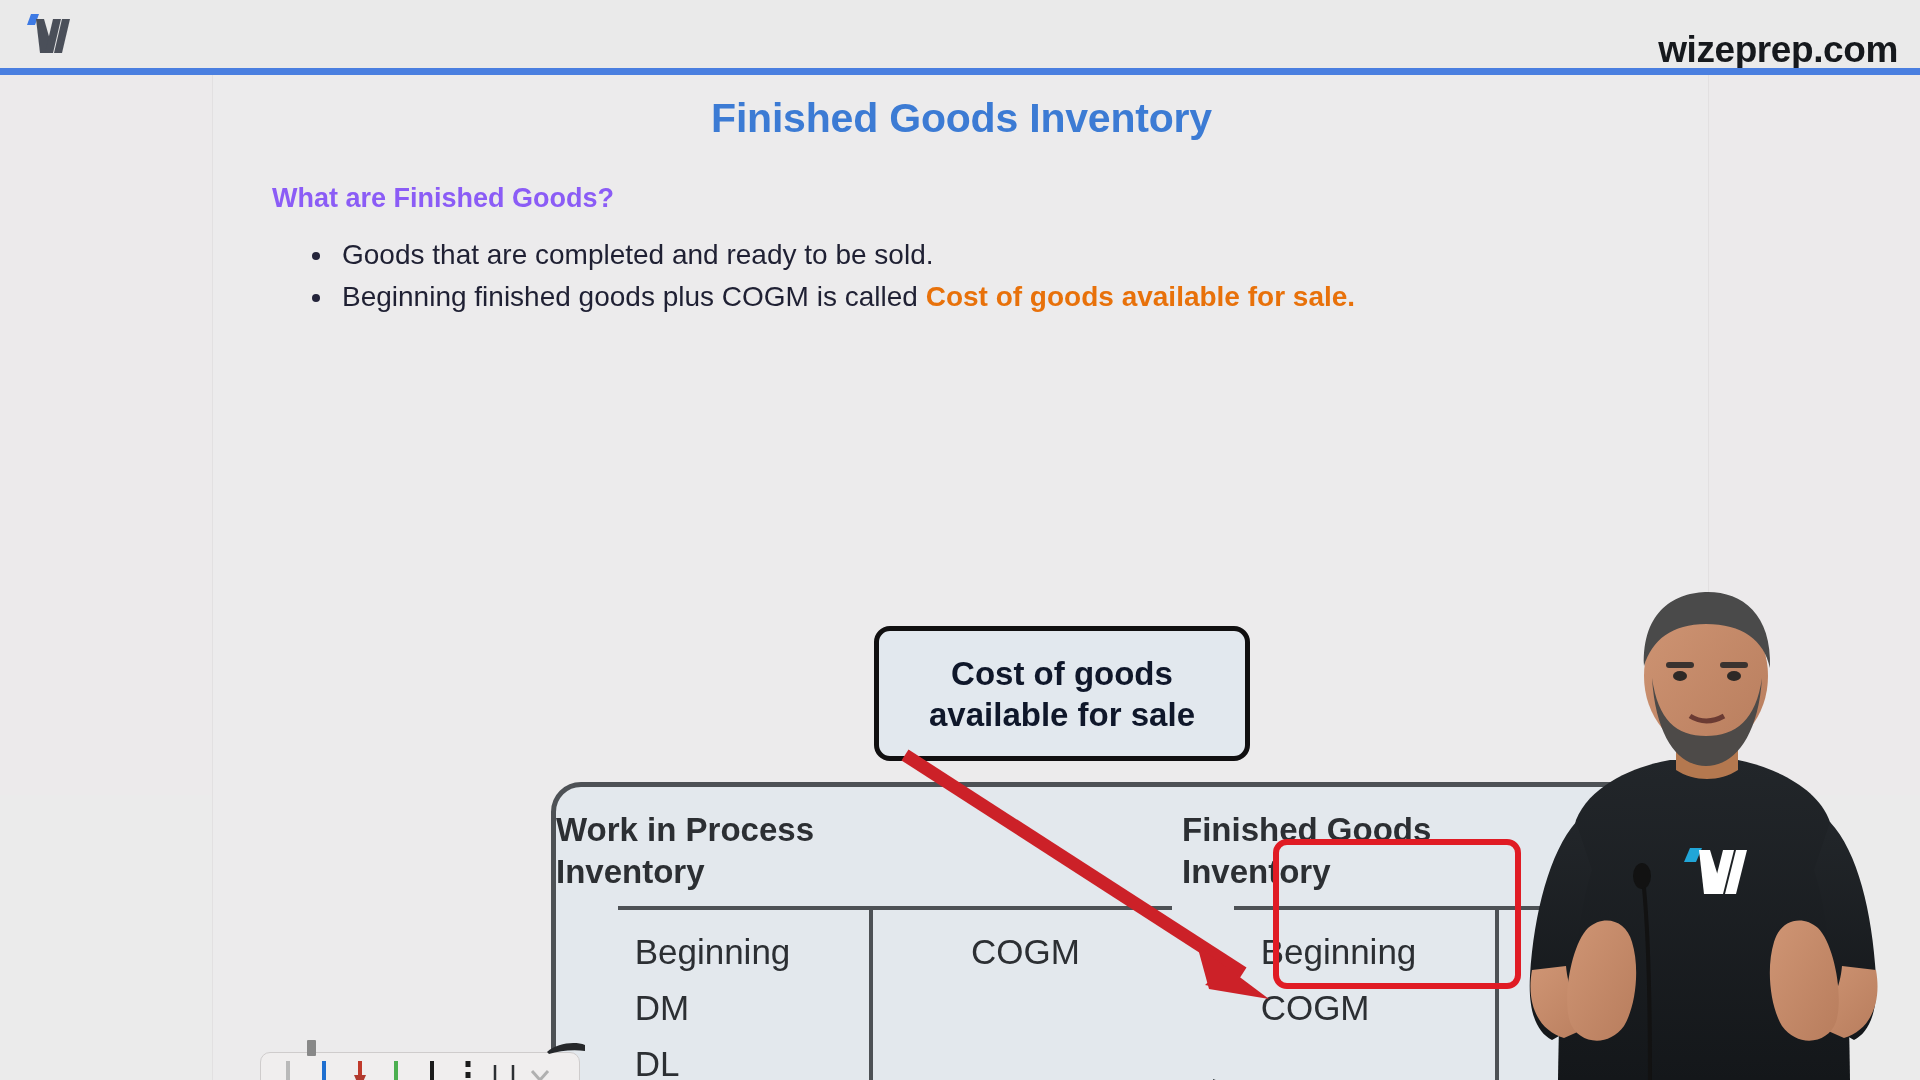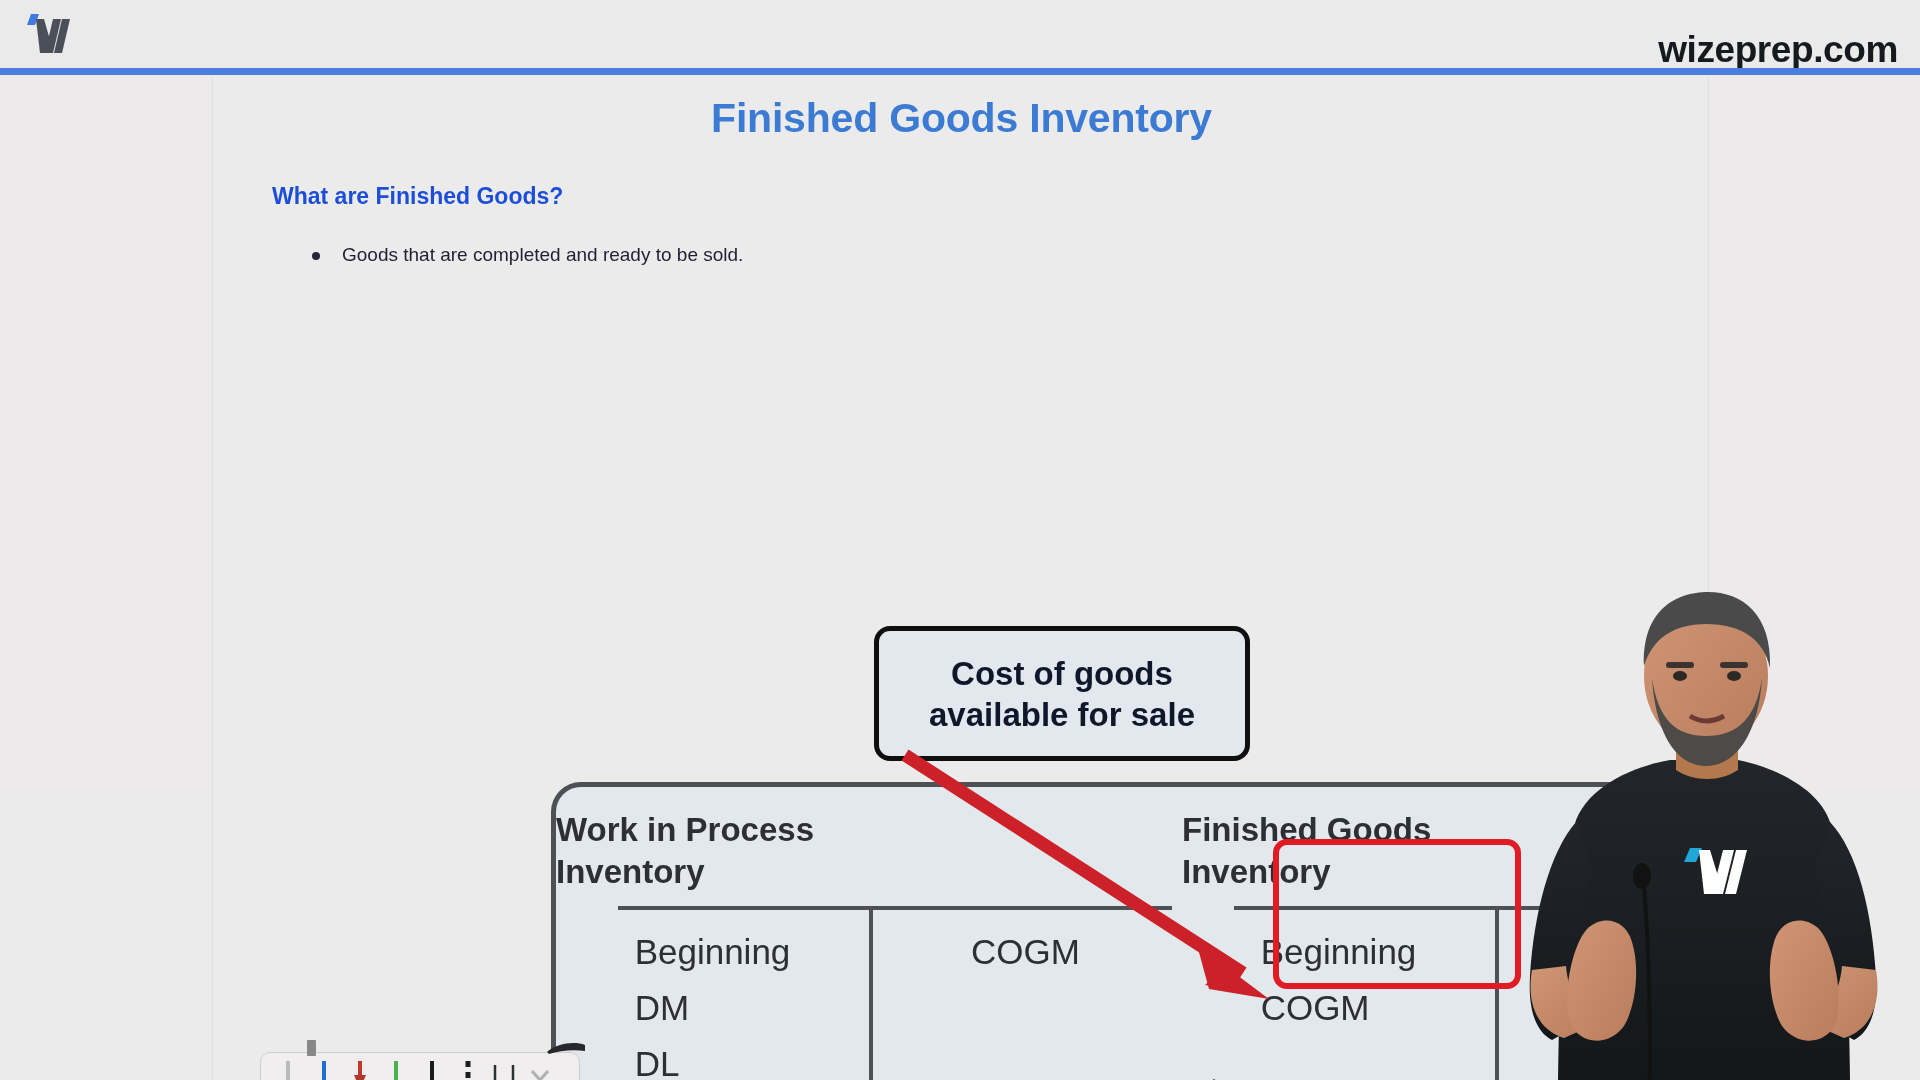--- a/index.html
+++ b/index.html
@@ -46,31 +46,31 @@
 
   .slide-title {
     position: absolute; left: 0; top: 20px; width: 1497px;
     text-align: center;
     font-size: 41px; font-weight: bold; color: #3c7bd4;
     letter-spacing: -0.2px;
   }
 
   .section-head {
     position: absolute; left: 59px; top: 108px;
-    font-size: 23px; font-weight: bold; color: #1d4ed8;
+    font-size: 27px; font-weight: bold; color: #8b5cf6;
   }
 
   .bullets {
     position: absolute; left: 92px; top: 160px; width: 1360px;
     list-style: none;
   }
   .bullets li {
     position: relative;
     padding-left: 37px;
-    font-size: 19px; color: #1f2033;
+    font-size: 28px; color: #1f2033;
     line-height: 40.5px;
     margin-bottom: 1px;
   }
   .bullets li::before {
     content: "";
     position: absolute; left: 7px; top: 17px;
     width: 8px; height: 8px; border-radius: 50%;
     background: #24243a;
   }
   .hl { color: #e8710a; font-weight: bold; }
@@ -207,20 +207,21 @@
   <div class="accent-rule"></div>
 
   <div class="stage">
     <div class="slide">
 
       <div class="slide-title">Finished Goods Inventory</div>
       <div class="section-head">What are Finished Goods?</div>
 
       <ul class="bullets">
         <li><span>Goods that are completed and ready to be sold.</span><span class="hl"></span></li>
+        <li><span>Beginning finished goods plus COGM is called </span><span class="hl">Cost of goods available for sale.</span></li>
       </ul>
 
       <div class="callout">
         <div class="callout-text" style="white-space: pre-line;">Cost of goods
 available for sale</div>
       </div>
 
       <div class="diagram">
         <div class="dg-cols">
 

